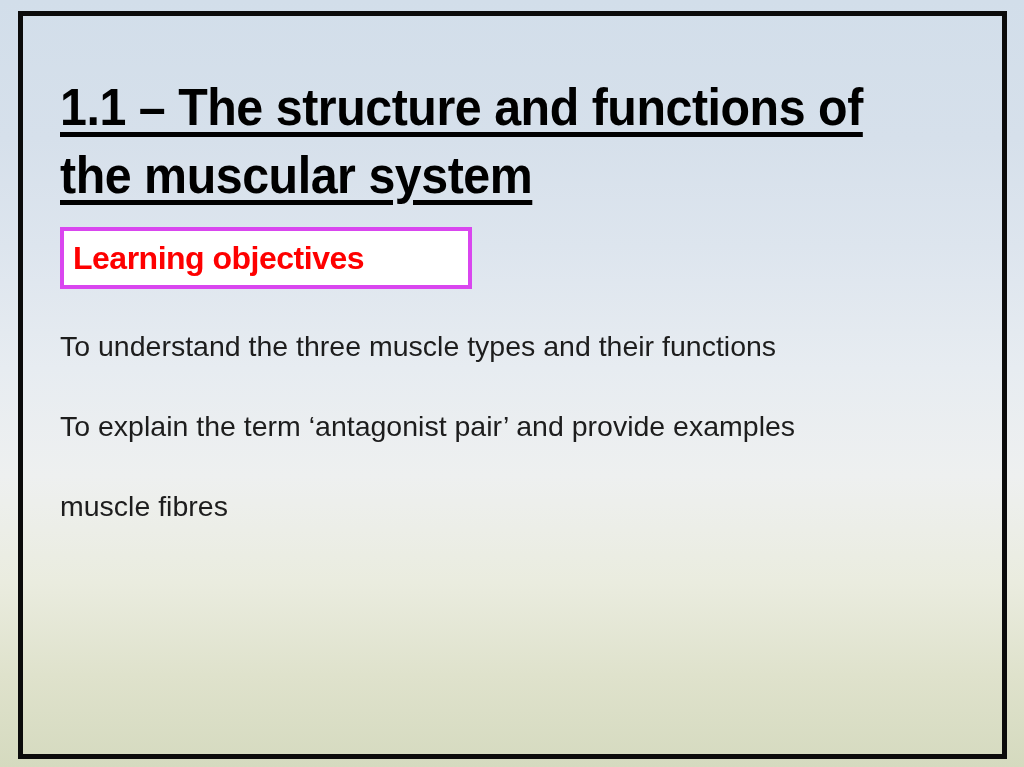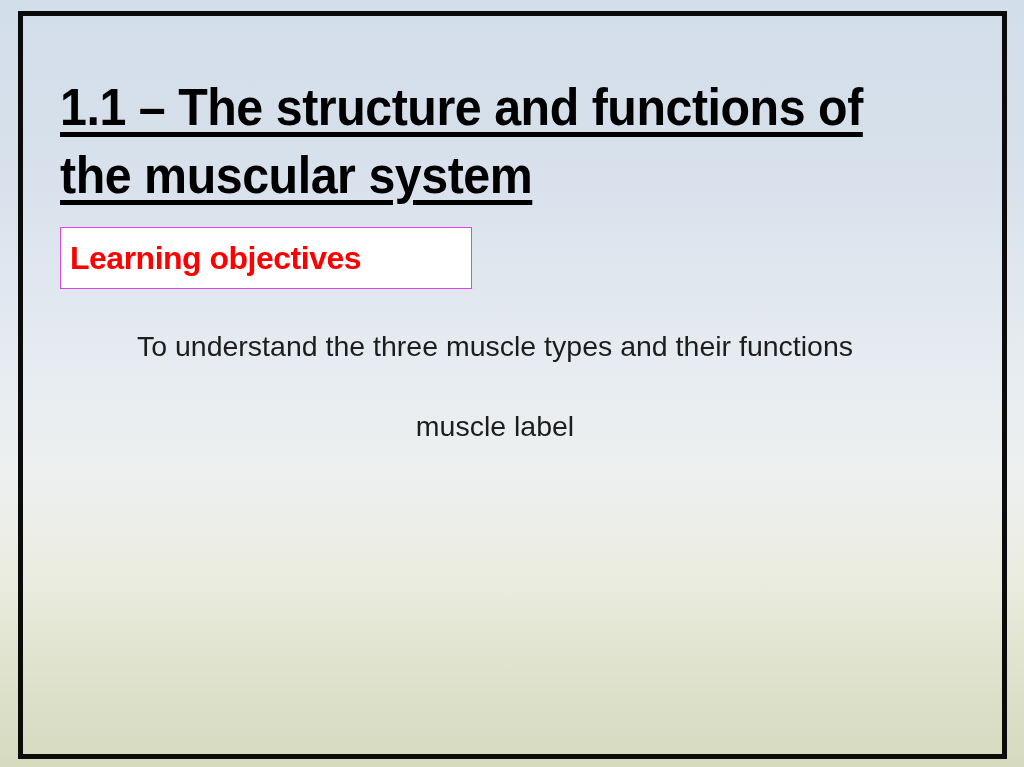--- a/index.html
+++ b/index.html
@@ -56,21 +56,21 @@
   }
 
   .objectives-box {
     position: absolute;
     left: 60px;
     top: 227px;
     width: 412px;
     height: 62px;
     box-sizing: border-box;
     background: #ffffff;
-    border: 1px solid #d946ef;
+    border: 4px solid #d946ef;
     display: flex;
     align-items: center;
     padding-left: 9px;
   }
   .objectives-box .objectives-box-label {
     color: #fe0000;
     font-weight: bold;
     font-size: 32px;
     letter-spacing: -0.5px;
     white-space: nowrap;
@@ -80,21 +80,20 @@
     position: absolute;
     left: 60px;
     top: 326px;
     width: 870px;
     font-size: 28.5px;
     line-height: 40px;
     color: #1d1d1d;
   }
   .objective-item {
     margin: 0 0 40px 0;
-    text-align: center;
   }
   .objective-line {
     display: block;
   }
 </style>
 </head>
 <body>
 
 <div class="slide-frame"></div>
 
@@ -105,15 +104,18 @@
 
 <div class="objectives-box">
   <span class="objectives-box-label">Learning objectives</span>
 </div>
 
 <div class="objectives-list">
   <p class="objective-item">
     <span class="objective-line">To understand the three muscle types and their functions</span>
   </p>
   <p class="objective-item">
-    <span class="objective-line">muscle label</span>
+    <span class="objective-line">To explain the term ‘antagonist pair’ and provide examples</span>
+  </p>
+  <p class="objective-item">
+    <span class="objective-line">muscle fibres</span>
   </p>
 </div>
 
 </body></html>

